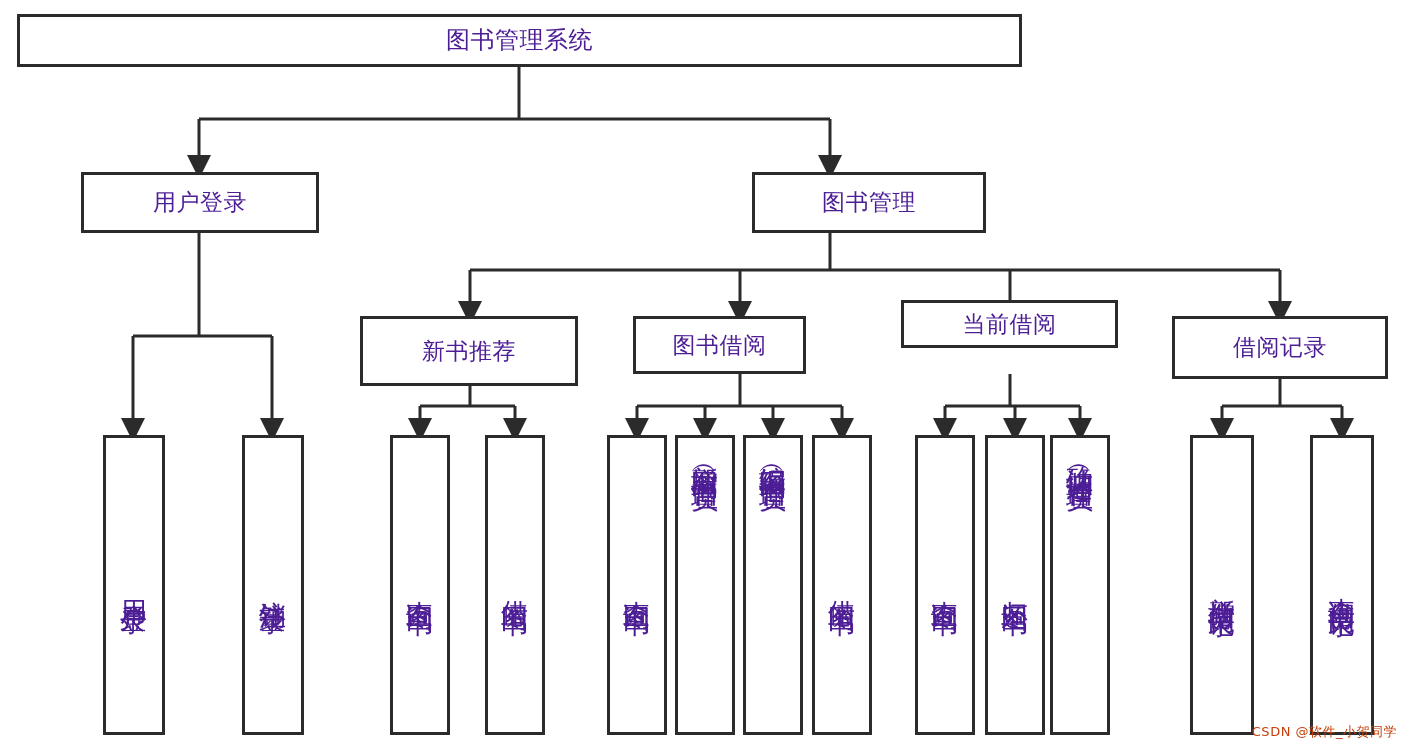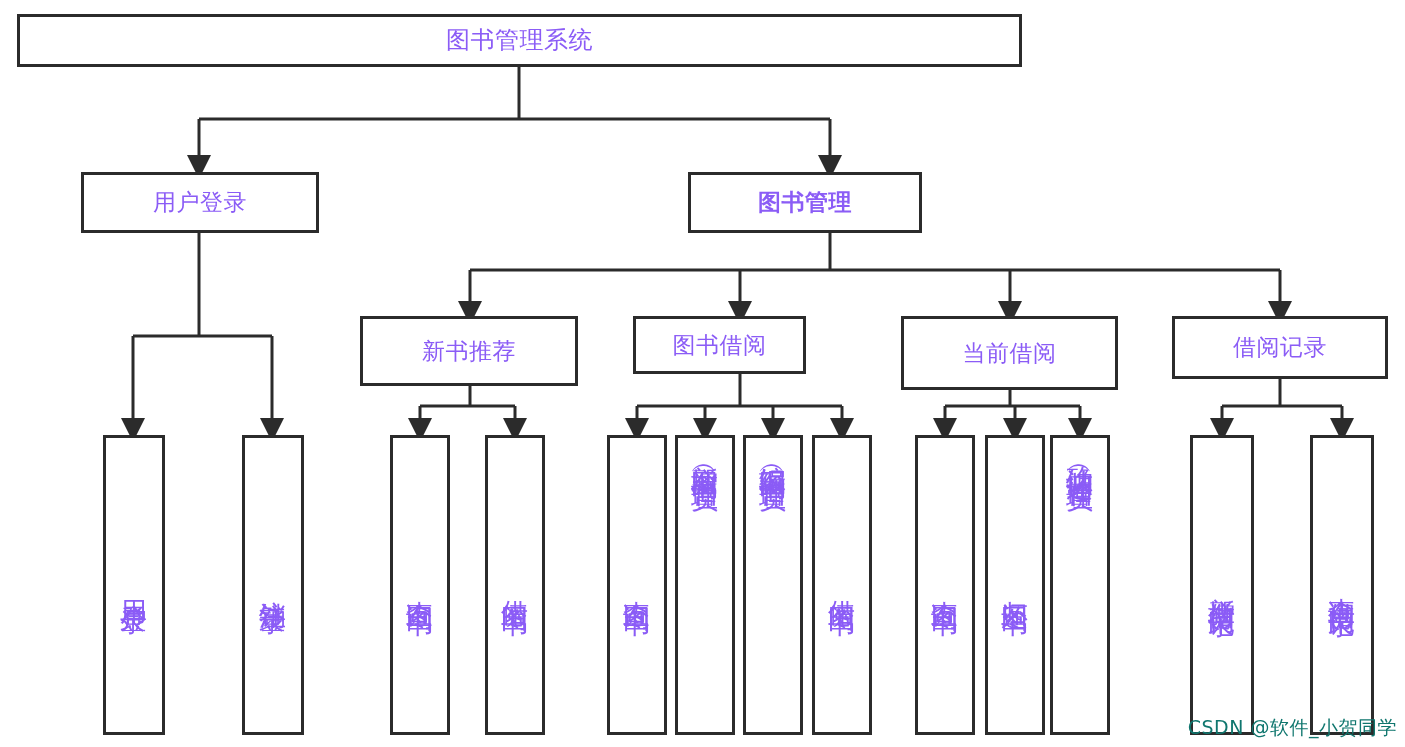--- a/index.html
+++ b/index.html
@@ -32,21 +32,21 @@
     border: 3px solid #2b2b2b;
     background: #ffffff;
     display: flex;
     align-items: center;
     justify-content: center;
     color: #3c3c3c;
   }
   .node-label {
     display: block;
     text-align: left;
-    color: #8b5cf6;
+    color: #4c1d95;
     line-height: 1.08;
     white-space: pre;
   }
   
   .node.horiz .node-label {
     font-size: 23px;
     letter-spacing: 0.5px;
   }
   .node.root .node-label {
     font-size: 24px;
@@ -66,22 +66,22 @@
   }
   
   .node.vert.centered {
     align-items: center;
     padding-top: 0;
   }
   #watermark {
     position: absolute;
     right: 8px;
     bottom: 6px;
-    font-size: 19px;
-    color: #0f766e;
+    font-size: 13px;
+    color: #c2410c;
     letter-spacing: 0.5px;
     white-space: nowrap;
   }
 </style>
 </head>
 <body>
 
 <div id="diagram-root">
 
   <svg id="edge-layer" viewBox="0 0 1405 747" width="1405" height="747" xmlns="http://www.w3.org/2000/svg">
@@ -134,31 +134,31 @@
     </g>
   </svg>
 
   <div class="node root horiz" style="left:17px; top:14px; width:1005px; height:53px;">
     <span class="node-label">图书管理系统</span>
   </div>
 
   <div class="node horiz" style="left:81px; top:172px; width:238px; height:61px;">
     <span class="node-label">用户登录</span>
   </div>
-  <div class="node horiz" style="left:688px; top:172px; width:234px; height:61px;font-weight:bold;">
+  <div class="node horiz" style="left:752px; top:172px; width:234px; height:61px;">
     <span class="node-label">图书管理</span>
   </div>
 
   <div class="node horiz" style="left:360px; top:316px; width:218px; height:70px;">
     <span class="node-label">新书推荐</span>
   </div>
   <div class="node horiz" style="left:633px; top:316px; width:173px; height:58px;">
     <span class="node-label">图书借阅</span>
   </div>
-  <div class="node horiz" style="left:901px; top:316px; width:217px; height:74px;">
+  <div class="node horiz" style="left:901px; top:300px; width:217px; height:48px;">
     <span class="node-label">当前借阅</span>
   </div>
   <div class="node horiz" style="left:1172px; top:316px; width:216px; height:63px;">
     <span class="node-label">借阅记录</span>
   </div>
 
   <div class="node vert centered" style="left:103px; top:435px; width:62px; height:300px;">
     <span class="node-label">用户登录</span>
   </div>
   <div class="node vert centered" style="left:242px; top:435px; width:62px; height:300px;">

